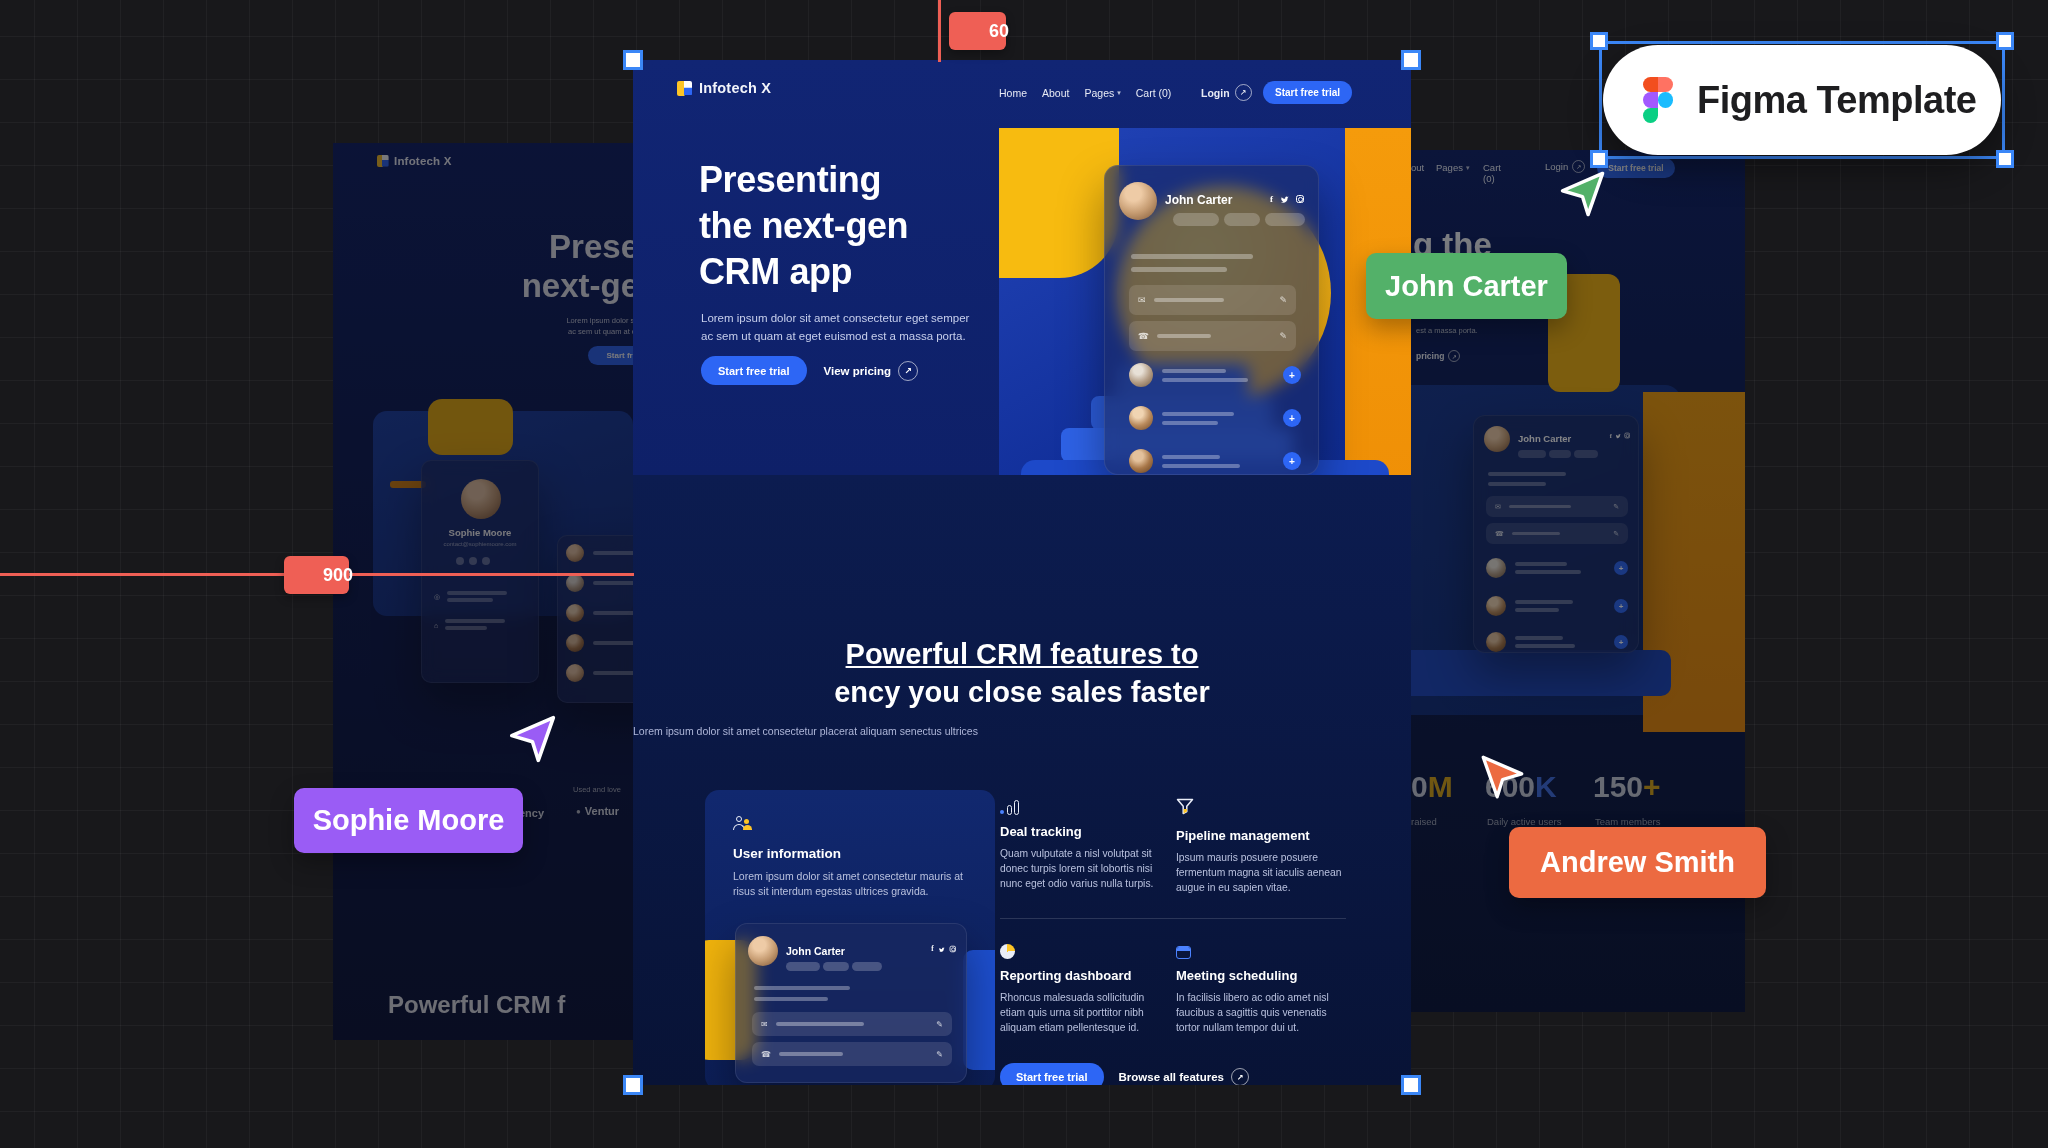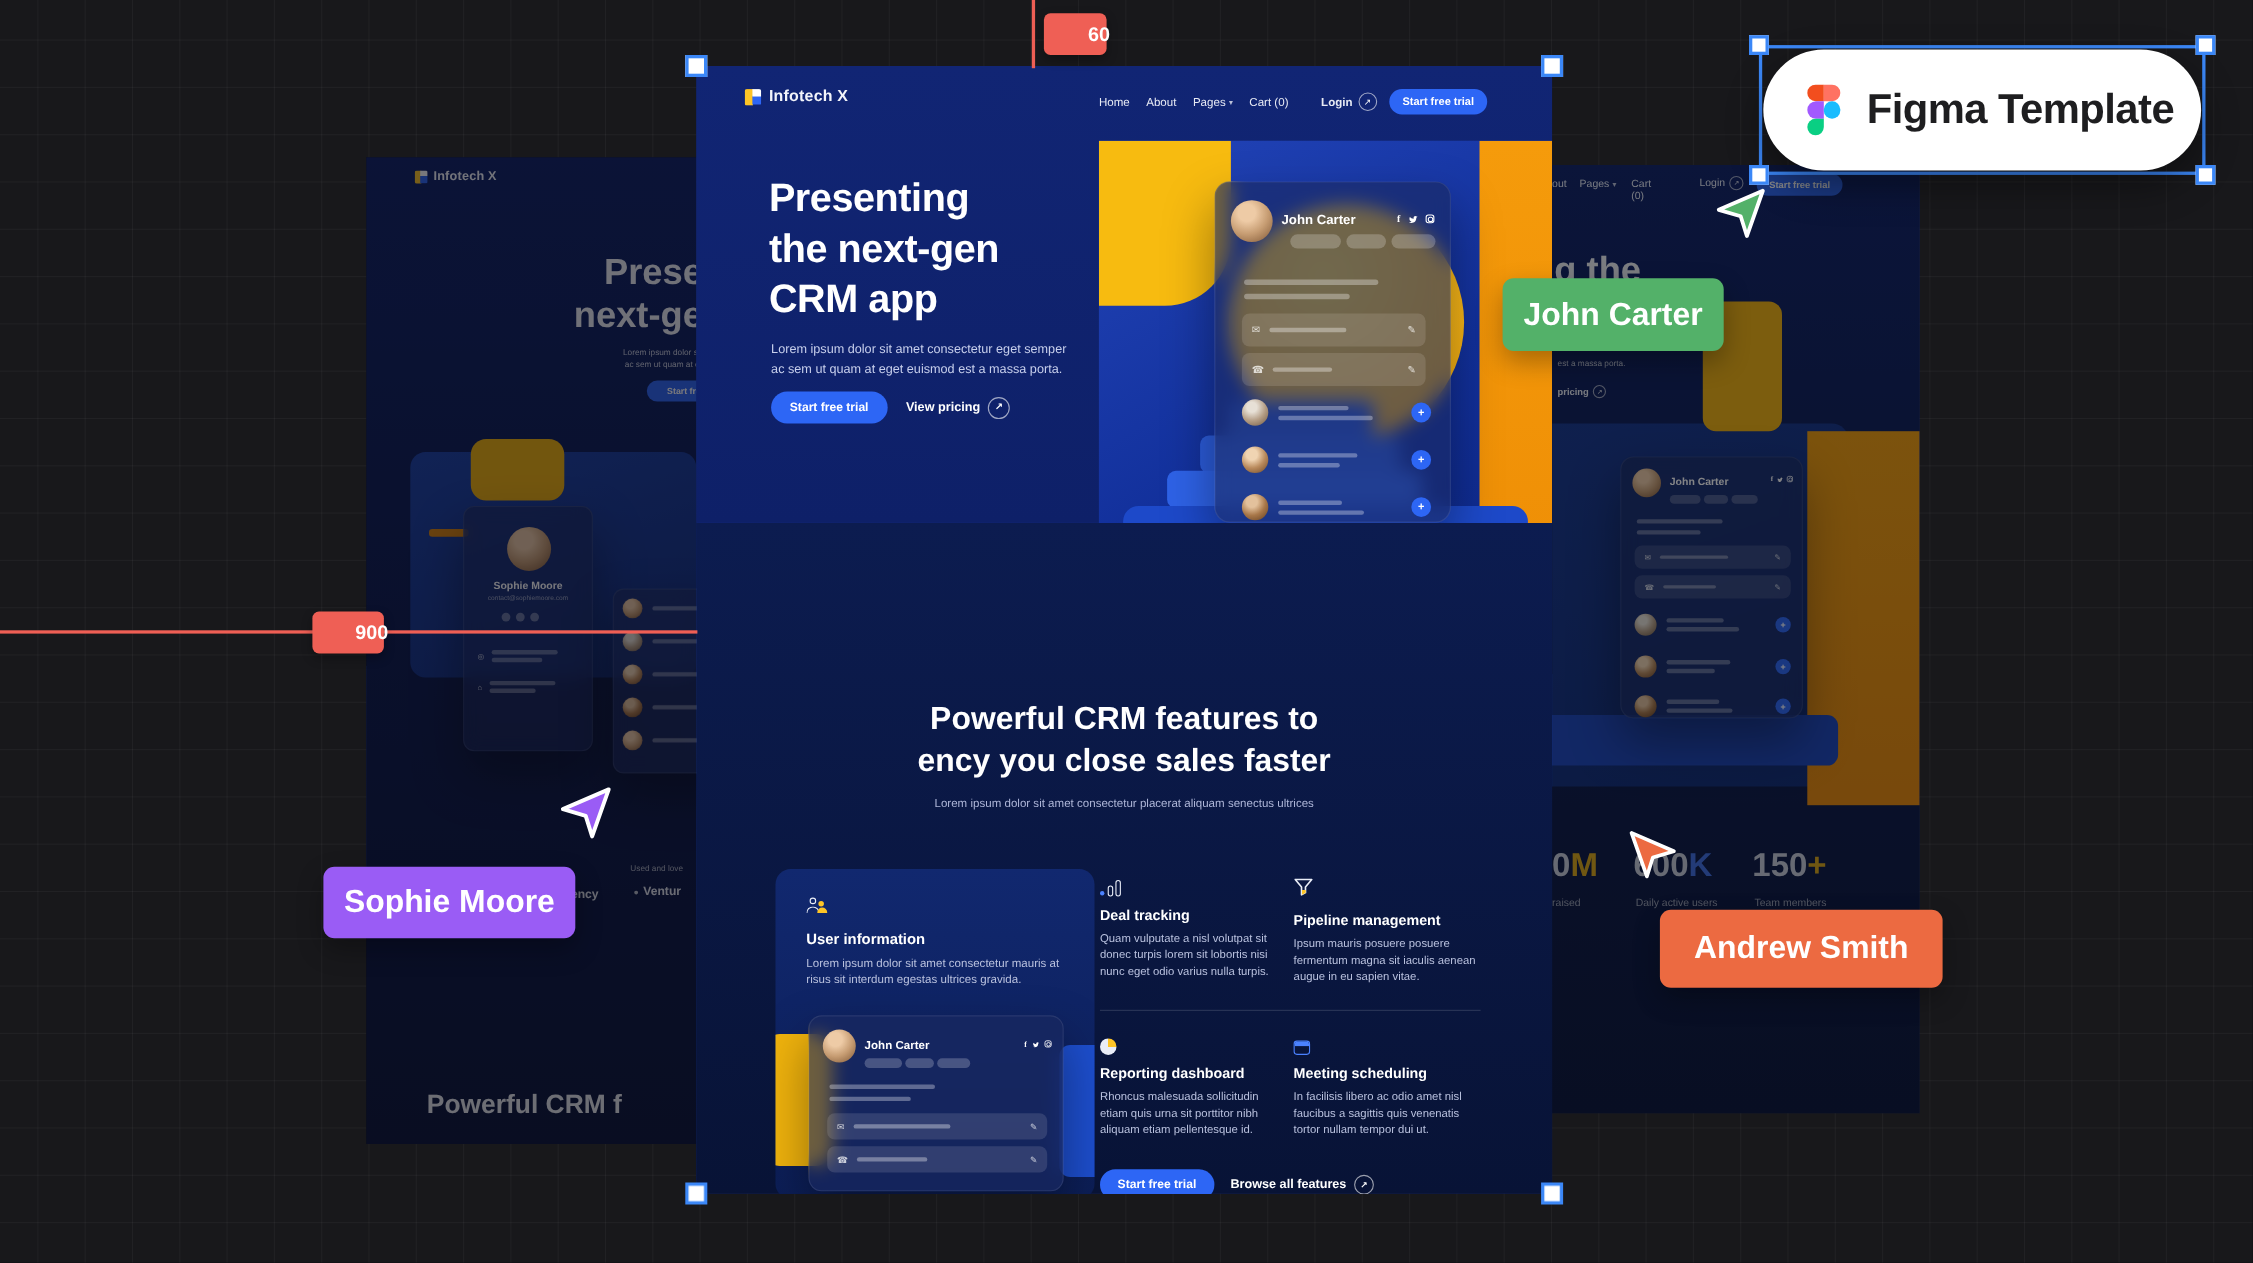--- a/index.html
+++ b/index.html
@@ -394,24 +394,24 @@
               <i style="top:1px;width:58px;"></i>
               <i style="top:10px;width:78px;"></i>
             </span>
           <span class="plus" style="width:18px;height:18px;font-size:10px;">+</span>
         </div>
       </div>
     </div>
 
     <div class="features">
       <div class="abs" style="left:0;top:160px;width:100%;text-align:center;font-size:29px;line-height:38px;font-weight:700;color:#fff;">
-        <span style="display:block;">Powerful CRM features to</span>
+        <span style="display:block;text-decoration:underline;">Powerful CRM features to</span>
         <span style="display:block;">ency you close sales faster</span>
       </div>
-      <div class="abs" style="left:0;top:248px;width:100%;text-align:center;font-size:10.5px;line-height:16px;color:#aeb6d8;">
+      <div class="abs" style="left:0;top:248px;width:100%;font-size:10.5px;line-height:16px;color:#aeb6d8;">
         <span style="display:block;">Lorem ipsum dolor sit amet consectetur placerat aliquam senectus ultrices</span>
       </div>
 
       <div class="abs" style="left:72px;top:315px;width:290px;height:300px;border-radius:14px;overflow:hidden;background:linear-gradient(180deg,#11286f,#0c1e56);">
         <span class="ic ic-users" style="position:absolute;left:28px;top:26px;">
             <i class="p1b"></i>
             <i class="p1h"></i>
             <i class="p2h"></i>
             <i class="p2b"></i>
           </span>

